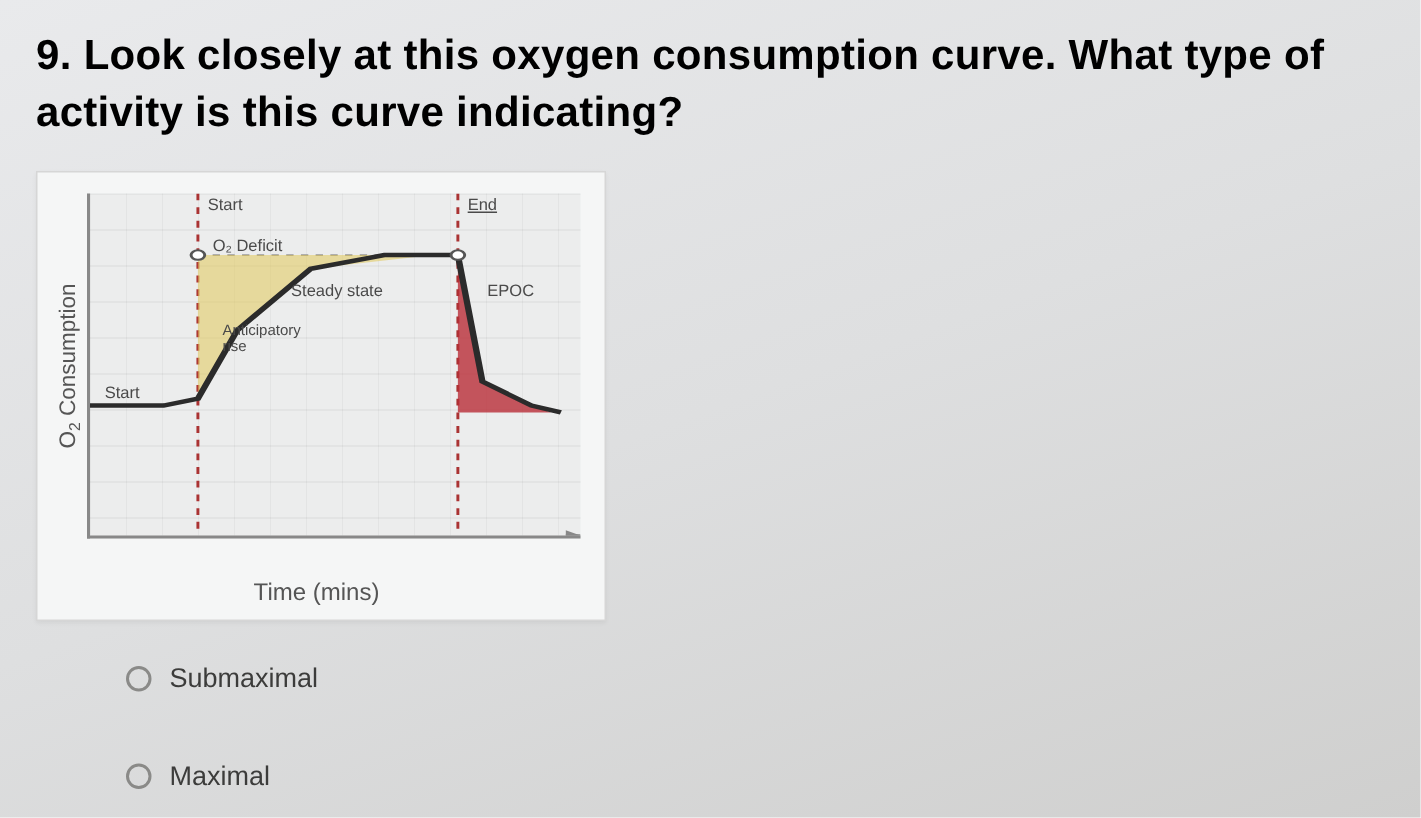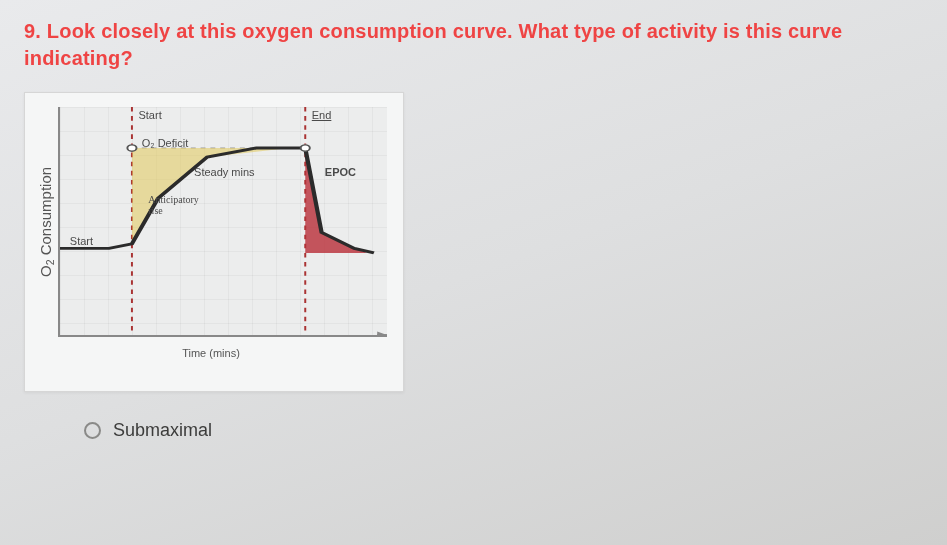--- a/index.html
+++ b/index.html
@@ -7,24 +7,24 @@
     margin: 0;
     padding: 18px 24px;
     width: 947px;
     height: 545px;
     font-family: "Helvetica Neue", Arial, sans-serif;
     background: linear-gradient(160deg, #e9eaec 0%, #dedfe0 50%, #cfcfce 100%);
     color: #2d2d2d;
     overflow: hidden;
   }
   .question {
-    font-size: 20px;
+    font-size: 28px;
     font-weight: 600;
     line-height: 1.35;
-    color: #ef4444;
+    color: #000000;
     margin-bottom: 20px;
     letter-spacing: 0.2px;
   }
   .chart-card {
     background: #f5f6f6;
     border: 1px solid #d6d6d6;
     width: 380px;
     height: 300px;
     padding: 14px 16px 10px 10px;
     box-shadow: 0 1px 3px rgba(0,0,0,0.06);
@@ -60,23 +60,23 @@
   .plot .lbl {
     position: absolute;
     font-size: 11px;
     color: #4a4a4a;
     font-weight: 500;
     white-space: nowrap;
     line-height: 1.1;
   }
   .xlabel {
     text-align: center;
-    font-size: 11px;
+    font-size: 16px;
     color: #555;
-    margin-top: 10px;
+    margin-top: 28px;
     font-weight: 500;
   }
   .options {
     margin-top: 28px;
     display: grid;
     grid-template-columns: 1fr;
     column-gap: 200px;
     row-gap: 18px;
     padding-left: 60px;
     width: 820px;
@@ -129,27 +129,31 @@
         <circle cx="22" cy="18" r="1.4" fill="#fff" stroke="#555" stroke-width="0.6"></circle>
         <circle cx="75" cy="18" r="1.4" fill="#fff" stroke="#555" stroke-width="0.6"></circle>
 
         <polyline points="97,100 100,100" stroke="#888" stroke-width="0.8"></polyline>
         <polygon points="100,100 97,98.5 97,101.5" fill="#888"></polygon>
       </svg>
 
       <div class="lbl" style="left:24%; top:1%;">Start</div>
       <div class="lbl" style="left:77%; top:1%;text-decoration:underline;">End</div>
       <div class="lbl" style="left:25%; top:13%;text-align:right;">O₂ Deficit</div>
-      <div class="lbl" style="left:41%; top:26%;">Steady mins</div>
-      <div class="lbl" style="left:81%; top:26%;font-weight:bold;">EPOC</div>
-      <div class="lbl" style="left:27%; top:38%; font-size:10px;font-family:Liberation Serif, serif;">Anticipatory<br>rise</div>
+      <div class="lbl" style="left:41%; top:26%;">Steady state</div>
+      <div class="lbl" style="left:81%; top:26%;">EPOC</div>
+      <div class="lbl" style="left:27%; top:38%; font-size:10px;">Anticipatory<br>rise</div>
       <div class="lbl" style="left:3%;  top:56%;">Start</div>
     </div>
   </div>
   <div class="xlabel">Time (mins)</div>
 </div>
 
 <div class="options">
   <label class="opt">
     <span class="radio"></span>
     <span class="text">Submaximal</span>
   </label>
+  <label class="opt">
+    <span class="radio"></span>
+    <span class="text">Maximal</span>
+  </label>
 </div>
 
 </body></html>

